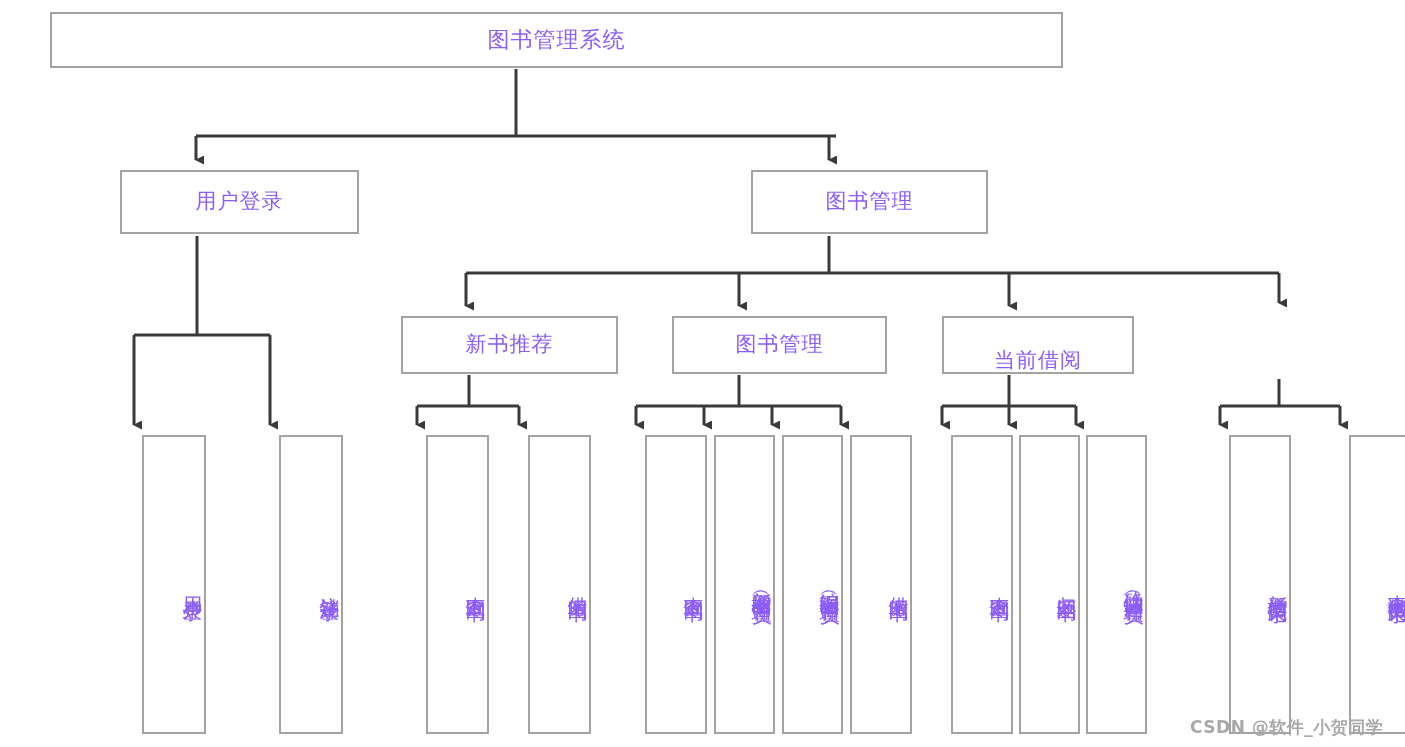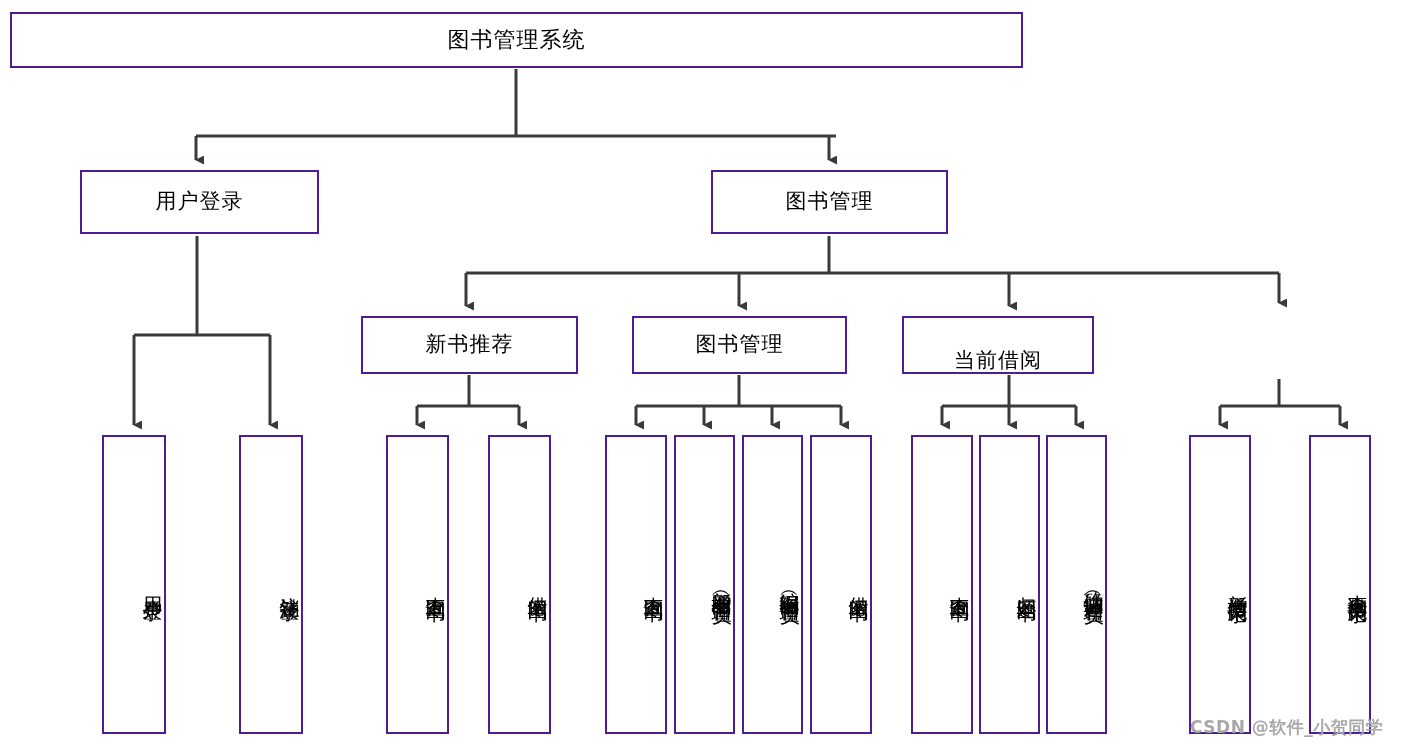--- a/index.html
+++ b/index.html
@@ -18,25 +18,26 @@
     position:absolute;
     left:0;top:0;
     width:1405px;
     height:747px;
     pointer-events:none;
   }
   .node{
     position:absolute;
     box-sizing:border-box;
     background:#ffffff;
-    border:2px solid #4c1d95;
+    border:2px solid #a3a3a3;
     display:flex;
     align-items:center;
     justify-content:center;
-    color:#000000;
+    color:#8b5cf6;
+    margin-left:40px;
   }
   .node.horiz{
     font-size:21px;
     letter-spacing:1px;
     line-height:1.1;
   }
   .node.vert{
     writing-mode:vertical-rl;
     text-orientation:upright;
     font-size:20px;

